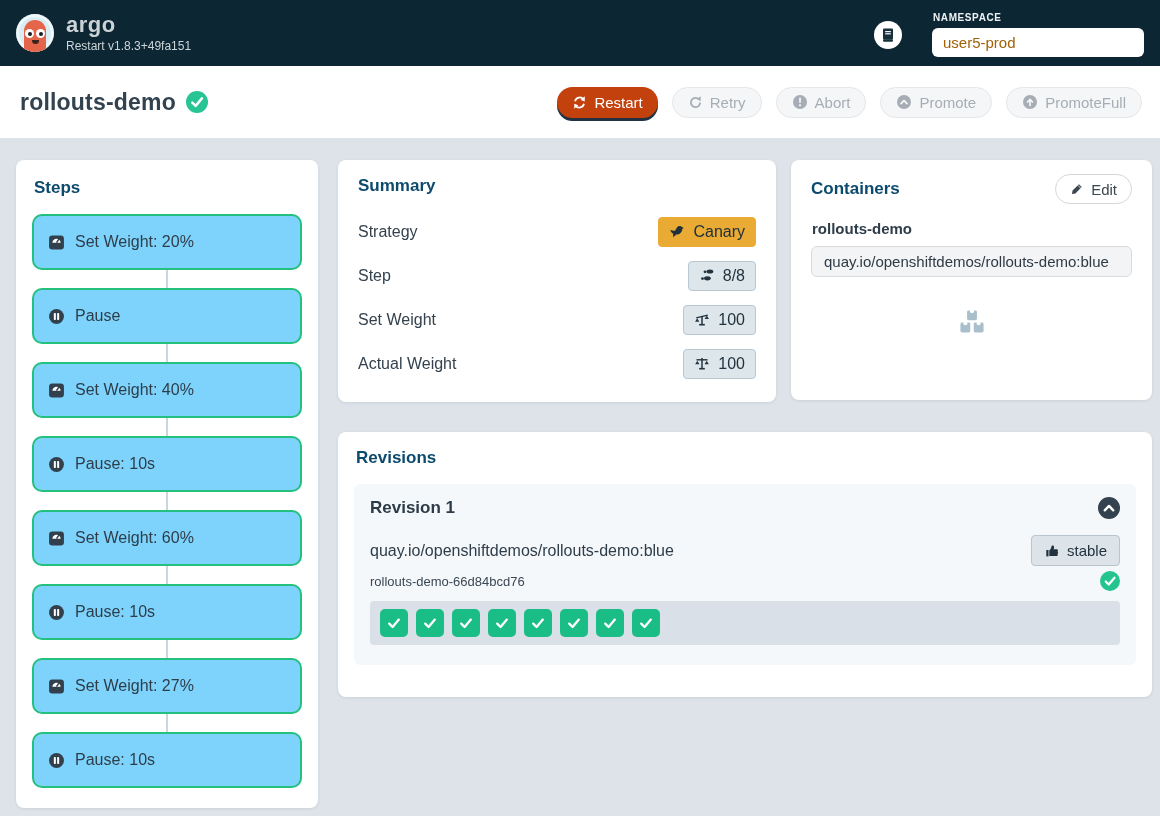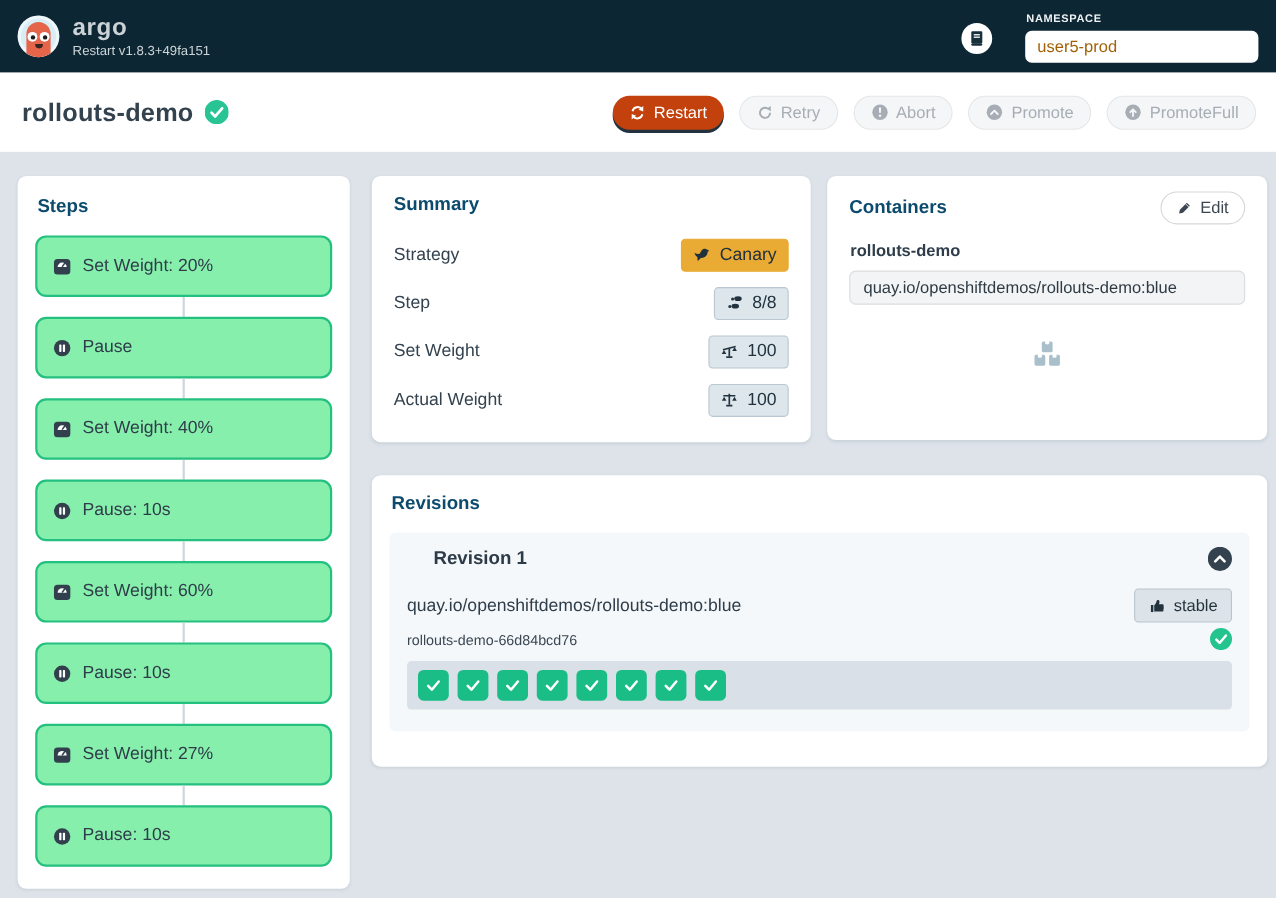--- a/index.html
+++ b/index.html
@@ -40,30 +40,30 @@
 
   
   .main { padding:22px 8px 10px 16px; display:flex; align-items:flex-start; }
   .card { background:#fff; border-radius:8px; box-shadow:0 1px 3px rgba(40,60,80,.10); }
   .card-heading { font-size:17px; font-weight:bold; color:#0c4a6e; }
 
   
   .steps-card { width:302px; flex:none; padding:16px 16px 20px; }
   .steps-card .card-heading { margin:2px 0 16px 2px; }
   .step-box { height:56px; border:2px solid #24c07f; border-radius:10px; display:flex; align-items:center;
-              gap:10px; padding:0 14px; font-size:16px; color:#2e3d49; background:#86efac; }
+              gap:10px; padding:0 14px; font-size:16px; color:#2e3d49; background:#7dd3fc; }
   .step-box .icon { color:#32404d; display:flex; }
   .connector { width:2px; height:18px; background:#ccd6dd; margin:0 auto; }
 
   
   .right-col { flex:1; margin-left:20px; }
   .top-row { display:flex; }
 
   
-  .summary-card { width:399px; flex:none; height:242px; padding:16px 20px; margin-right:15px; }
+  .summary-card { width:438px; flex:none; height:242px; padding:16px 20px; margin-right:15px; }
   .summary-card .card-heading { margin-bottom:14px; }
   .sum-row { height:44px; display:flex; align-items:center; justify-content:space-between; }
   .sum-label { font-size:16px; color:#33424e; }
   .badge { display:flex; align-items:flex-start; gap:8px; border-radius:4px; font-size:16px; padding:5px 10px; }
   .badge .icon { display:flex; }
   .badge-canary { background:#e9ab33; color:#20303c; border:1px solid #e9ab33; }
   .badge-info { background:#dde6eb; color:#22333f; border:1px solid #b8c7d0; }
 
   
   .containers-card { flex:1; height:240px; padding:14px 20px; display:flex; flex-direction:column; }
@@ -73,21 +73,21 @@
               font-family:"Liberation Sans",sans-serif; }
   .cont-name { font-size:15px; font-weight:bold; color:#2e3d49; margin:16px 0 9px 1px; }
   .image-input { width:100%; height:31px; background:#f3f4f5; border:1px solid #d9dcde; border-radius:6px;
                  padding:0 12px; font-size:15px; color:#2e3a44; font-family:"Liberation Sans",sans-serif; }
   .cubes-wrap { margin-top:32px; display:flex; justify-content:center; color:#a9bfcc; }
 
   
   .revisions-card { margin-top:30px; padding:14px 16px 32px; }
   .revisions-card > .card-heading { margin:2px 0 16px 2px; }
   .rev-panel { background:#f5f8fa; border-radius:6px; padding:13px 16px 20px; }
-  .rev-head { display:flex; align-items:center; margin-bottom:16px;margin-left:24px; }
+  .rev-head { display:flex; align-items:center; margin-bottom:16px; }
   .rev-title { font-size:17px; font-weight:bold; color:#2c3b47; }
   .rev-collapse { margin-left:auto; border:none; background:none; padding:0; width:22px; height:22px;
                   color:#33424e; cursor:pointer; display:flex; }
   .rev-image-row { display:flex; align-items:center; margin-bottom:5px; }
   .rev-image { font-size:16px; color:#2e3d49; }
   .stable-badge { margin-left:auto; background:#dce3e9; border:1px solid #b9c4cd; border-radius:4px;
                   color:#23333e; font-size:15px; display:flex; align-items:flex-end; gap:7px; padding:6px 12px; }
   .rs-row { display:flex; align-items:center; margin-bottom:10px; }
   .rs-name { font-size:13px; color:#3a4754; }
   .rs-check { margin-left:auto; width:20px; height:20px; color:#23c48e; display:flex; }

